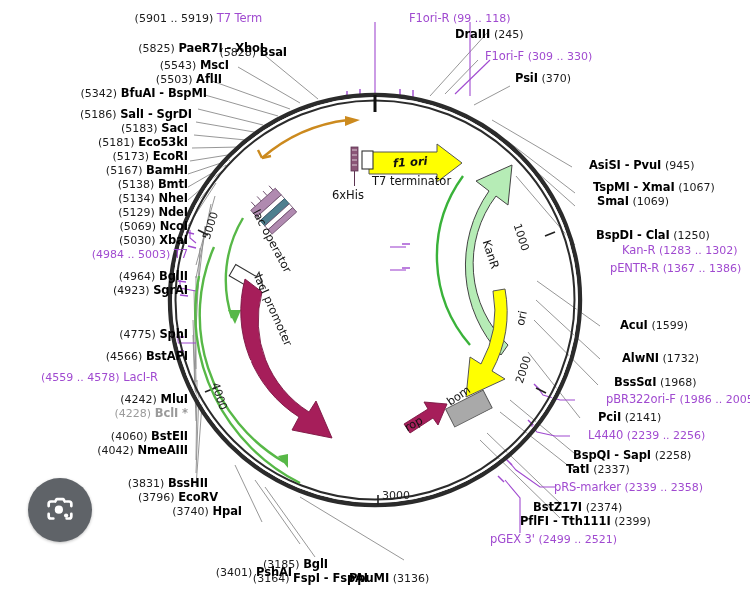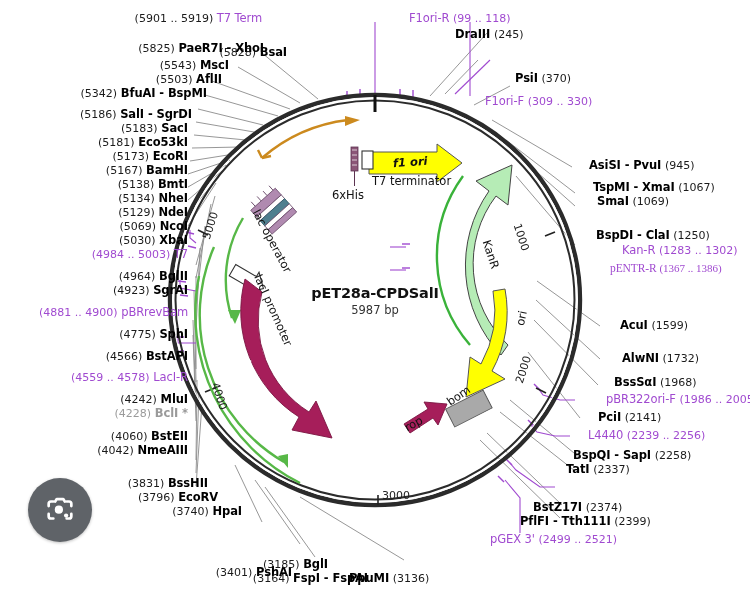--- a/index.html
+++ b/index.html
@@ -271,22 +271,20 @@
 
     <g></g>
   </svg>
 
   <div class="ruler-lbl" style="left:523px; top:222px; transform:rotate(72deg); transform-origin:left top;">1000</div>
   <div class="ruler-lbl" style="left:513px; top:381px; transform:rotate(-72deg); transform-origin:left top;">2000</div>
   <div class="ruler-lbl" style="left:382px; top:489px;">3000</div>
   <div class="ruler-lbl" style="left:221px; top:381px; transform:rotate(72deg); transform-origin:left top;">4000</div>
   <div class="ruler-lbl" style="left:200px; top:237px; transform:rotate(-72deg); transform-origin:left top;">5000</div>
 
-  <div class="center-title" style="left:275px; top:285px; width:200px;">pET28a-CPDSalI</div>
-  <div class="center-bp" style="left:275px; top:303px; width:200px;">5987 bp</div>
 
   <div class="feat-lbl" style="left:372px; top:174px;">T7 terminator</div>
   <div class="feat-lbl" style="left:332px; top:188px;">6xHis</div>
   <div class="feat-lbl ital" style="left:393px; top:155px; transform:rotate(-4deg);">f1 ori</div>
   <div class="feat-lbl" style="left:493px; top:238px; transform:rotate(72deg); transform-origin:left top;">KanR</div>
   <div class="feat-lbl" style="left:513px; top:324px; transform:rotate(-78deg); transform-origin:left top;">ori</div>
   <div class="feat-lbl" style="left:444px; top:397px; transform:rotate(-34deg); transform-origin:left top;">bom</div>
   <div class="feat-lbl" style="left:402px; top:422px; transform:rotate(-28deg); transform-origin:left top;">rop</div>
   <div class="feat-lbl white" style="left:246px; top:344px; transform:rotate(66deg); transform-origin:left top;">lacI</div>
   <div class="feat-lbl" style="left:264px; top:272px; transform:rotate(66deg); transform-origin:left top;">lacI promoter</div>
@@ -361,33 +359,29 @@
     <span class="nm">T7</span>
   </div>
   <div class="lbl r" style="right:562px; top:270px;">
     <span class="pos">(4964)</span>
     <span class="nm">BglII</span>
   </div>
   <div class="lbl r" style="right:562px; top:284px;">
     <span class="pos">(4923)</span>
     <span class="nm">SgrAI</span>
   </div>
-  <div class="lbl r purple" style="right:562px; top:306px;">
-    <span class="pos">(4881 .. 4900)</span>
-    <span class="nm">pBRrevBam</span>
-  </div>
   <div class="lbl r" style="right:562px; top:328px;">
     <span class="pos">(4775)</span>
     <span class="nm">SphI</span>
   </div>
   <div class="lbl r" style="right:562px; top:350px;">
     <span class="pos">(4566)</span>
     <span class="nm">BstAPI</span>
   </div>
-  <div class="lbl r purple" style="right:562px; top:371px;">
+  <div class="lbl r purple" style="right:592px; top:371px;">
     <span class="pos">(4559 .. 4578)</span>
     <span class="nm">LacI-R</span>
   </div>
 
   <div class="lbl r" style="right:562px; top:393px;">
     <span class="pos">(4242)</span>
     <span class="nm">MluI</span>
   </div>
   <div class="lbl r ghost" style="right:562px; top:407px;">
     <span class="pos">(4228)</span>
@@ -432,21 +426,21 @@
   </div>
 
   <div class="lbl l purple" style="left:409px; top:12px;">
     <span class="nm">F1ori-R</span>
     <span class="pos">(99 .. 118)</span>
   </div>
   <div class="lbl l" style="left:455px; top:28px;">
     <span class="nm">DraIII</span>
     <span class="pos">(245)</span>
   </div>
-  <div class="lbl l purple" style="left:485px; top:50px;margin-top:45px;">
+  <div class="lbl l purple" style="left:485px; top:50px;">
     <span class="nm">F1ori-F</span>
     <span class="pos">(309 .. 330)</span>
   </div>
   <div class="lbl l" style="left:515px; top:72px;">
     <span class="nm">PsiI</span>
     <span class="pos">(370)</span>
   </div>
   <div class="lbl l" style="left:589px; top:159px;">
     <span class="nm">AsiSI  - PvuI</span>
     <span class="pos">(945)</span>
@@ -460,21 +454,21 @@
     <span class="pos">(1069)</span>
   </div>
   <div class="lbl l" style="left:596px; top:229px;">
     <span class="nm">BspDI  - ClaI</span>
     <span class="pos">(1250)</span>
   </div>
   <div class="lbl l purple" style="left:622px; top:244px;">
     <span class="nm">Kan-R</span>
     <span class="pos">(1283 .. 1302)</span>
   </div>
-  <div class="lbl l purple" style="left:610px; top:262px;font-family:Liberation Serif, serif;">
+  <div class="lbl l purple" style="left:610px; top:262px;">
     <span class="nm">pENTR-R</span>
     <span class="pos">(1367 .. 1386)</span>
   </div>
   <div class="lbl l" style="left:620px; top:319px;">
     <span class="nm">AcuI</span>
     <span class="pos">(1599)</span>
   </div>
   <div class="lbl l" style="left:622px; top:352px;">
     <span class="nm">AlwNI</span>
     <span class="pos">(1732)</span>
@@ -495,20 +489,24 @@
     <span class="nm">L4440</span>
     <span class="pos">(2239 .. 2256)</span>
   </div>
   <div class="lbl l" style="left:573px; top:449px;">
     <span class="nm">BspQI  - SapI</span>
     <span class="pos">(2258)</span>
   </div>
   <div class="lbl l" style="left:566px; top:463px;">
     <span class="nm">TatI</span>
     <span class="pos">(2337)</span>
+  </div>
+  <div class="lbl l purple" style="left:554px; top:481px;">
+    <span class="nm">pRS-marker</span>
+    <span class="pos">(2339 .. 2358)</span>
   </div>
   <div class="lbl l" style="left:533px; top:501px;">
     <span class="nm">BstZ17I</span>
     <span class="pos">(2374)</span>
   </div>
   <div class="lbl l" style="left:520px; top:515px;">
     <span class="nm">PflFI - Tth111I</span>
     <span class="pos">(2399)</span>
   </div>
   <div class="lbl l purple" style="left:490px; top:533px;">

